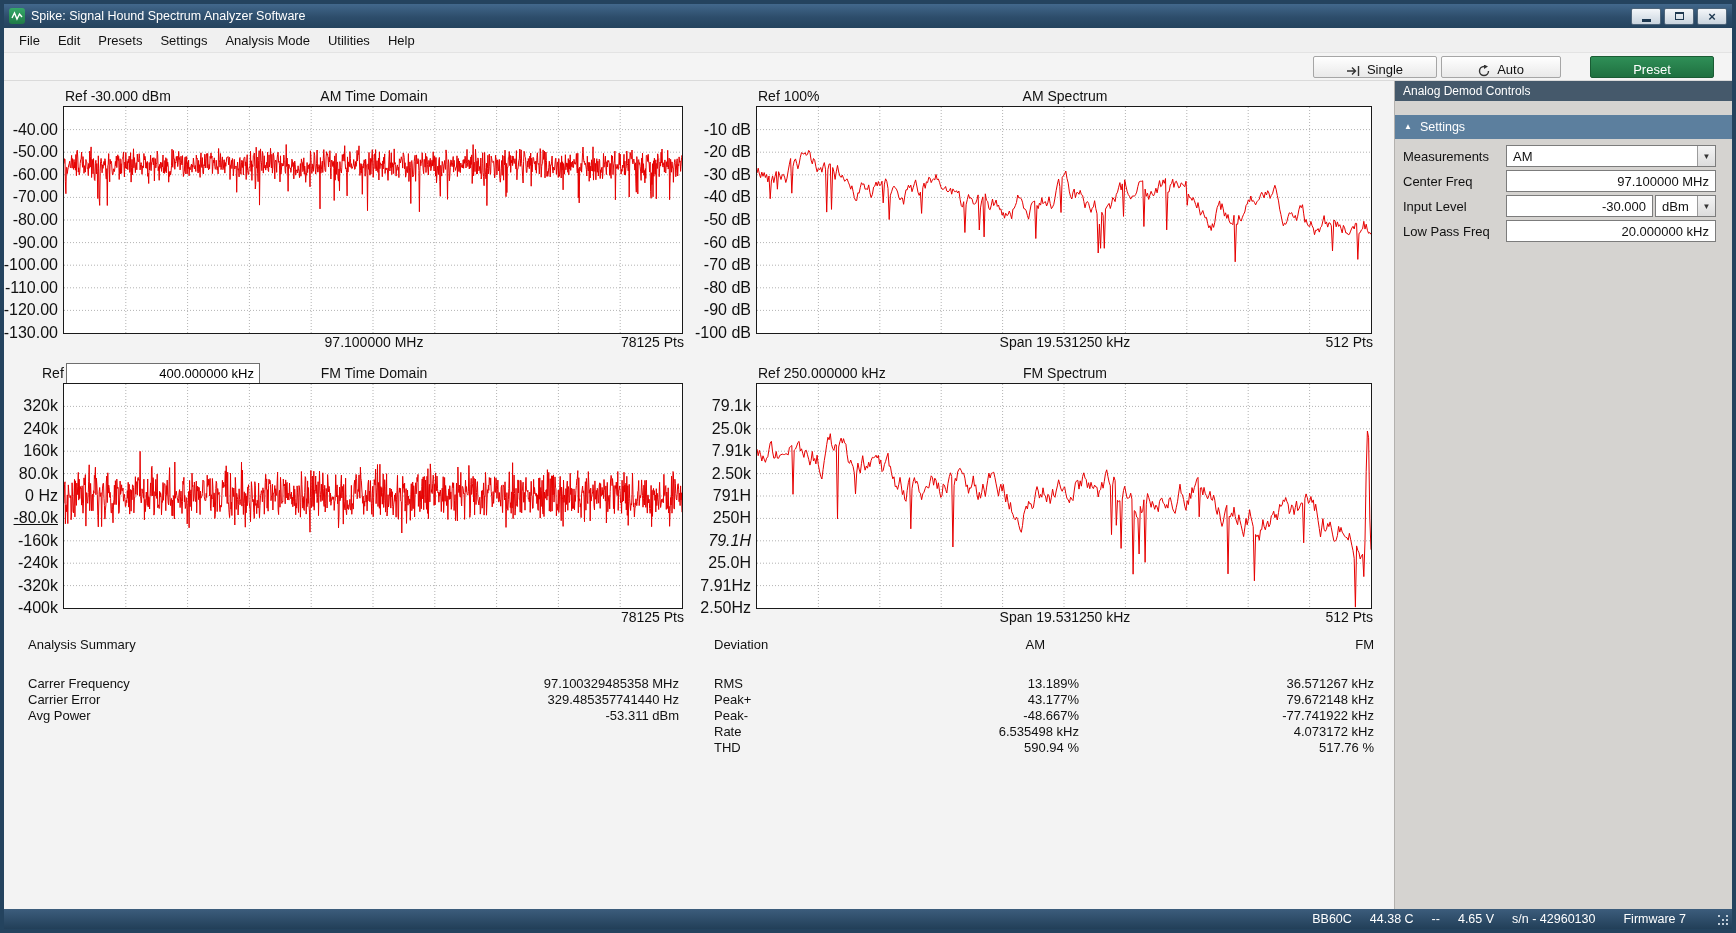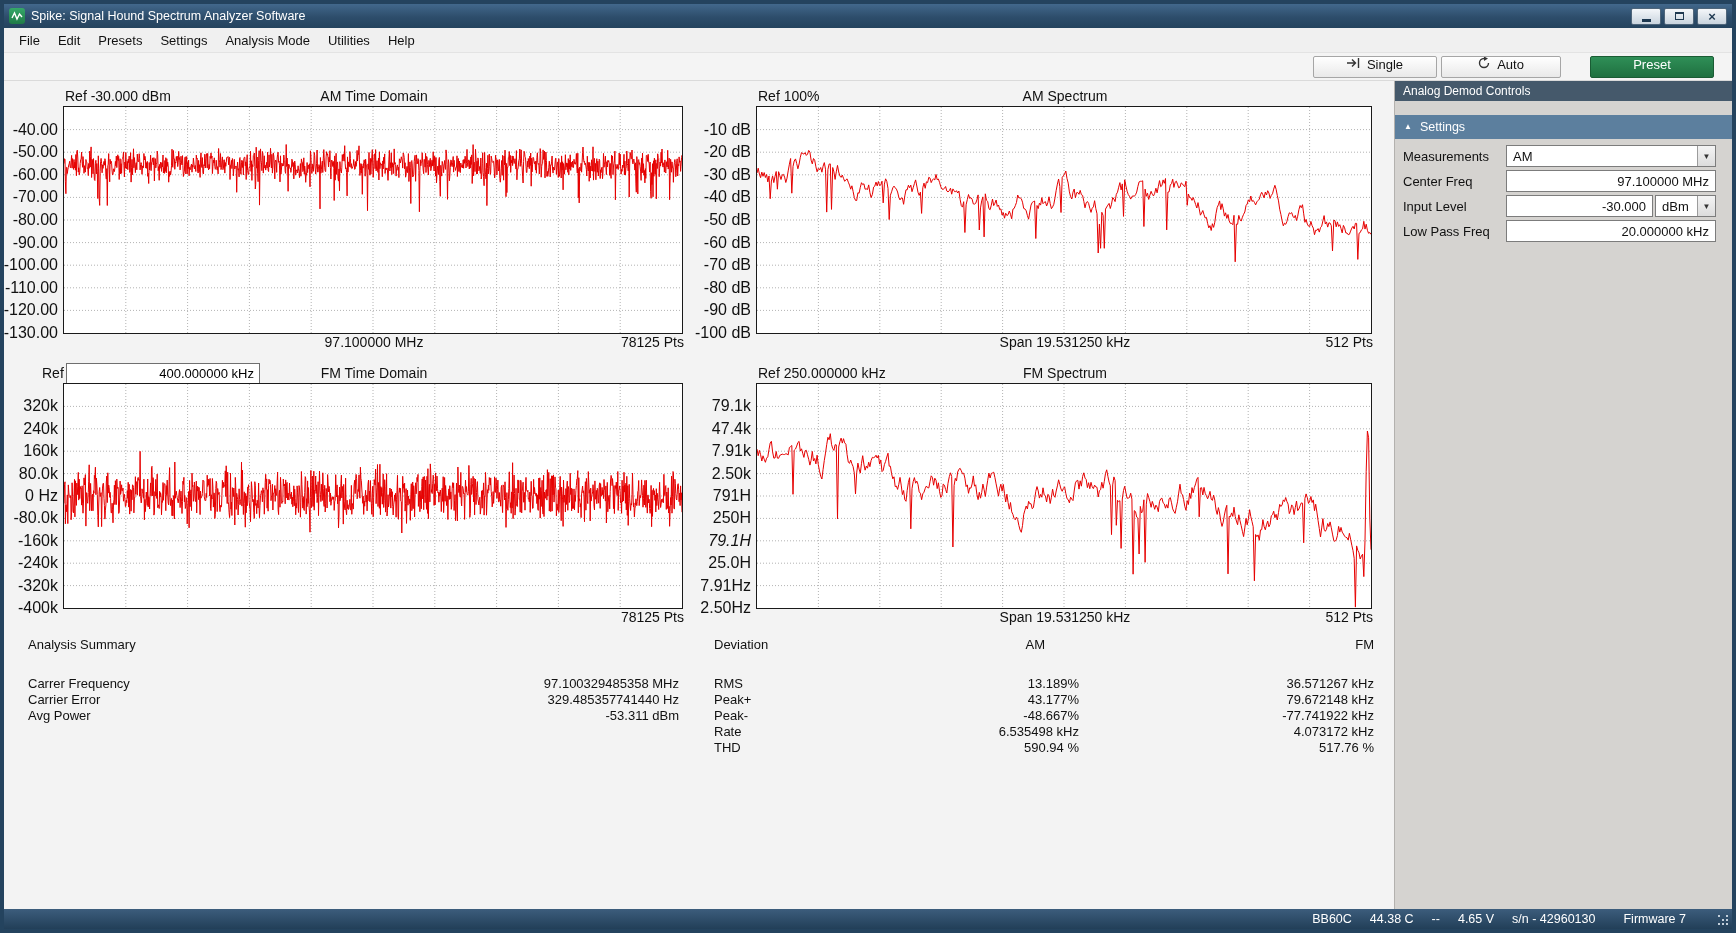--- a/index.html
+++ b/index.html
@@ -18,21 +18,21 @@
            background:linear-gradient(#f4f7fa,#c9d4de);display:flex;align-items:center;justify-content:center;cursor:default}
   .g-min{width:9px;height:3px;background:#1d3850;margin-top:8px}
   .g-max{width:9px;height:8px;border:1px solid #1d3850;border-top-width:2px}
   .g-close{color:#1d3850;font-size:13px;font-weight:bold;line-height:13px}
 
   
   .menubar{height:25px;flex:0 0 auto;background:#f0f0f0;display:flex;align-items:center;padding:0 6px;border-bottom:1px solid #e3e3e3}
   .menu-item{padding:4px 9px;cursor:default}
   .toolbar{height:28px;flex:0 0 auto;background:#f4f4f4;border-bottom:1px solid #dadada;
            display:flex;align-items:center;justify-content:flex-end;padding:0 18px}
-  .tb-btn{height:22px;width:124px;display:flex;align-items:flex-start;justify-content:center;gap:7px;
+  .tb-btn{height:22px;width:124px;display:flex;align-items:flex-end;justify-content:center;gap:7px;
           background:linear-gradient(#ffffff,#e9e9e9);border:1px solid #a6a6a6;border-radius:2px;font-size:13px;cursor:default}
   #btn-auto{width:120px;margin-left:4px}
   #btn-preset{width:124px;margin-left:29px;background:linear-gradient(#2f8f57,#1f7040);border-color:#1a5c34;color:#fff}
 
   
   .bodyrow{flex:1;display:flex;min-height:0}
   .main{flex:1;position:relative;background:#f3f3f3}
   .side{width:338px;flex:0 0 auto;background:#d5d3d0;border-left:1px solid #b3b1ae;position:relative}
 
   
@@ -256,21 +256,21 @@
           <input class="ref-input" value="400.000000 kHz" style="">
           <span class="ctitle">FM Time Domain</span>
         </div>
         <div class="chart-body">
           <div class="yaxis">
               <div class="ytick" style="top: 16.4px;">320k</div>
               <div class="ytick" style="top: 38.8px;">240k</div>
               <div class="ytick" style="top: 61.2px;">160k</div>
               <div class="ytick" style="top: 83.6px;">80.0k</div>
               <div class="ytick" style="top: 106px;">0 Hz</div>
-              <div class="ytick" style="top: 128.4px;">-80.0k</div>
+              <div class="ytick" style="top: 128.4px; text-decoration: underline;">-80.0k</div>
               <div class="ytick" style="top: 150.8px;">-160k</div>
               <div class="ytick" style="top: 173.2px;">-240k</div>
               <div class="ytick" style="top: 195.6px;">-320k</div>
               <div class="ytick" style="top: 218px;">-400k</div>
             </div>
           <div class="plot p-bot">
               <svg preserveAspectRatio="none" viewBox="0 0 618 224">
                 <line x1="0" x2="618" y1="22.4" y2="22.4" class="grid"></line>
                 <line y1="0" y2="224" x1="61.8" x2="61.8" class="grid"></line>
                 <line x1="0" x2="618" y1="44.8" y2="44.8" class="grid"></line>
@@ -300,21 +300,21 @@
       </div>
 
       <div class="chart" style="left:696px;top:284px;width:674px">
         <div class="chart-header">
           <span class="ref">Ref 250.000000 kHz</span>
           <span class="ctitle">FM Spectrum</span>
         </div>
         <div class="chart-body">
           <div class="yaxis">
               <div class="ytick" style="top: 16.4px;">79.1k</div>
-              <div class="ytick" style="top: 38.8px;">47.4k</div>
+              <div class="ytick" style="top: 38.8px;">25.0k</div>
               <div class="ytick" style="top: 61.2px;">7.91k</div>
               <div class="ytick" style="top: 83.6px;">2.50k</div>
               <div class="ytick" style="top: 106px;">791H</div>
               <div class="ytick" style="top: 128.4px;">250H</div>
               <div class="ytick" style="top: 150.8px; font-style: italic;">79.1H</div>
               <div class="ytick" style="top: 173.2px;">25.0H</div>
               <div class="ytick" style="top: 195.6px;">7.91Hz</div>
               <div class="ytick" style="top: 218px;">2.50Hz</div>
             </div>
           <div class="plot p-bot2">

